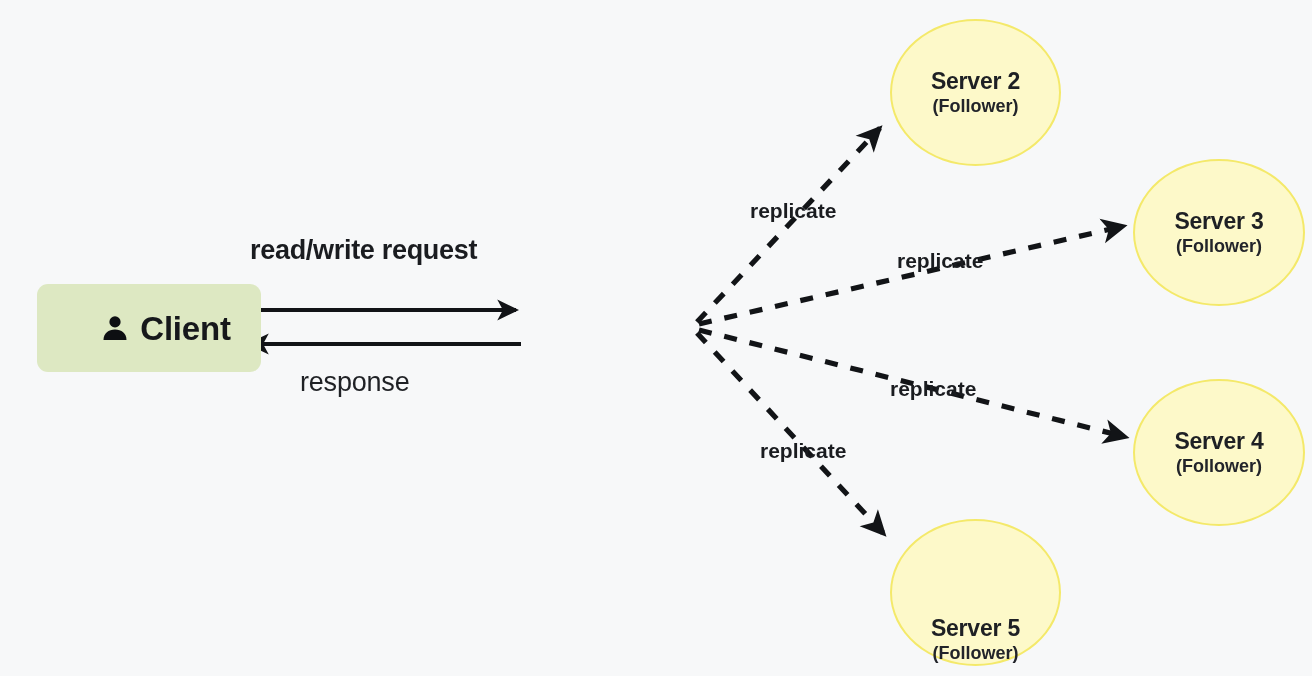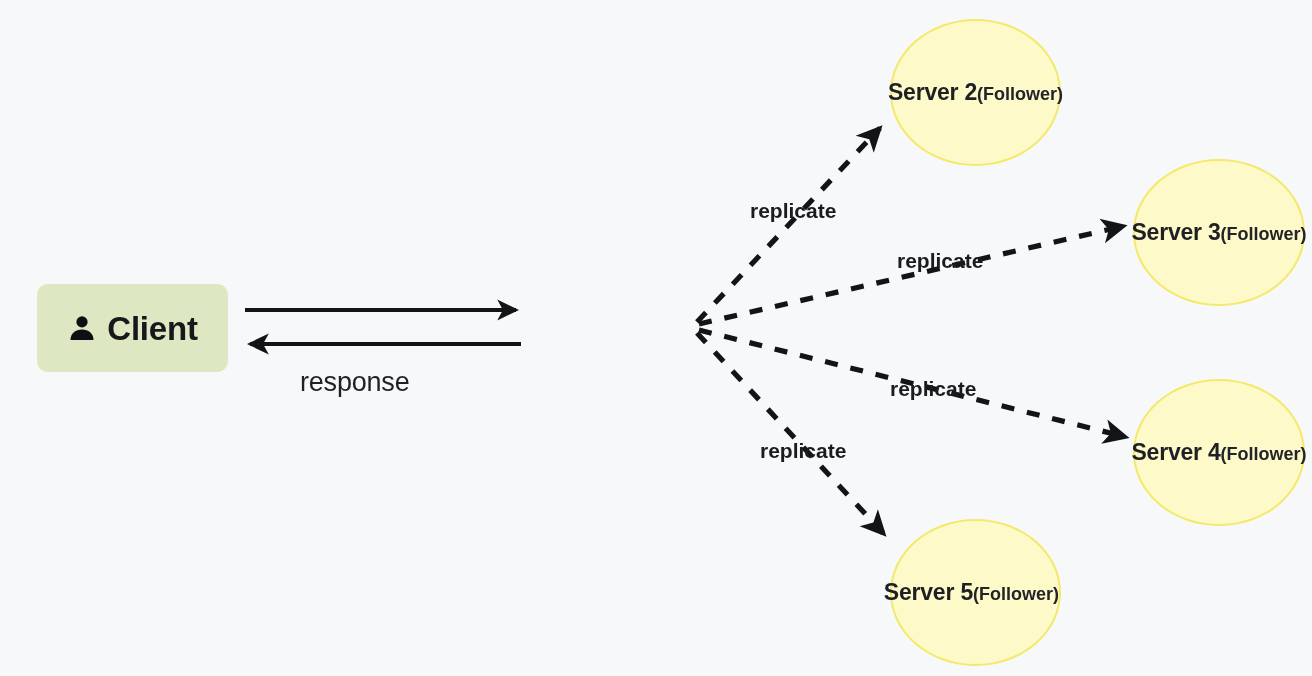--- a/index.html
+++ b/index.html
@@ -34,20 +34,21 @@
     left: 37px;
     top: 284px;
     width: 191px;
     height: 88px;
     background: #dde8c2;
     border-radius: 11px;
     display: flex;
     align-items: center;
     justify-content: center;
     gap: 10px;
+    padding-left: 33px;
   }
   .client-icon {
     width: 30px;
     height: 32px;
     display: block;
     flex: none;
   }
   .client-label {
     font-size: 33px;
     font-weight: 600;
@@ -57,21 +58,21 @@
     white-space: nowrap;
   }
 
   
   .node {
     position: absolute;
     background: #fdf9c9;
     border: 2.5px solid #f4e96a;
     border-radius: 50%;
     display: flex;
-    flex-direction: row;
+    flex-direction: column;
     align-items: center;
     justify-content: center;
     box-sizing: border-box;
     text-align: center;
   }
   .node-title {
     font-size: 23px;
     font-weight: 700;
     color: #1e2024;
     line-height: 1.05;
@@ -161,20 +162,21 @@
   <div class="node" id="node-server4">
     <div class="node-title">Server 4</div>
     <div class="node-sub">(Follower)</div>
   </div>
 
   <div class="node" id="node-server5">
     <div class="node-title">Server 5</div>
     <div class="node-sub">(Follower)</div>
   </div>
 
+  <div class="edge-label lbl-bold" id="label-readwrite">read/write request</div>
 
   <div class="edge-label lbl-normal" id="label-response">response</div>
 
   <div class="edge-label lbl-bold" id="label-replicate-1">replicate</div>
 
   <div class="edge-label lbl-bold" id="label-replicate-2">replicate</div>
 
   <div class="edge-label lbl-bold" id="label-replicate-3">replicate</div>
 
   <div class="edge-label lbl-bold" id="label-replicate-4">replicate</div>

